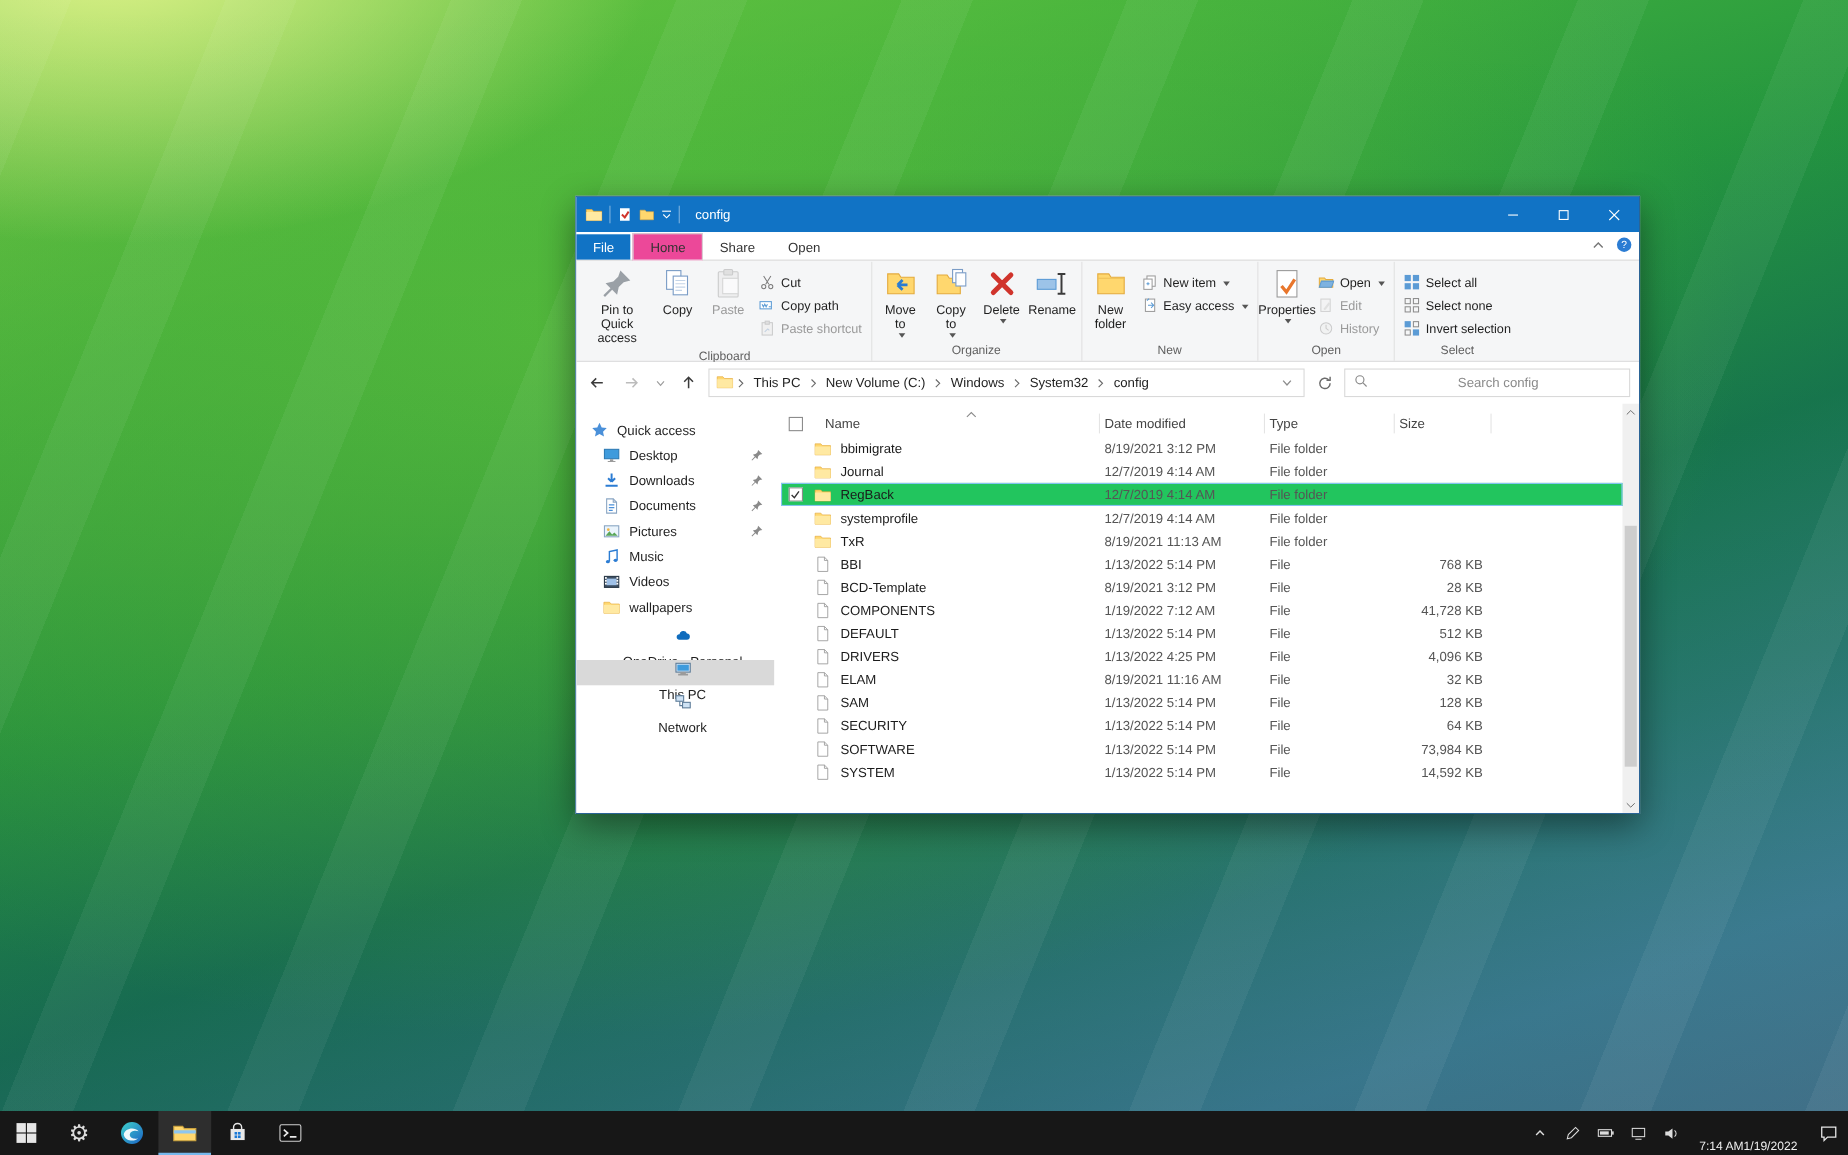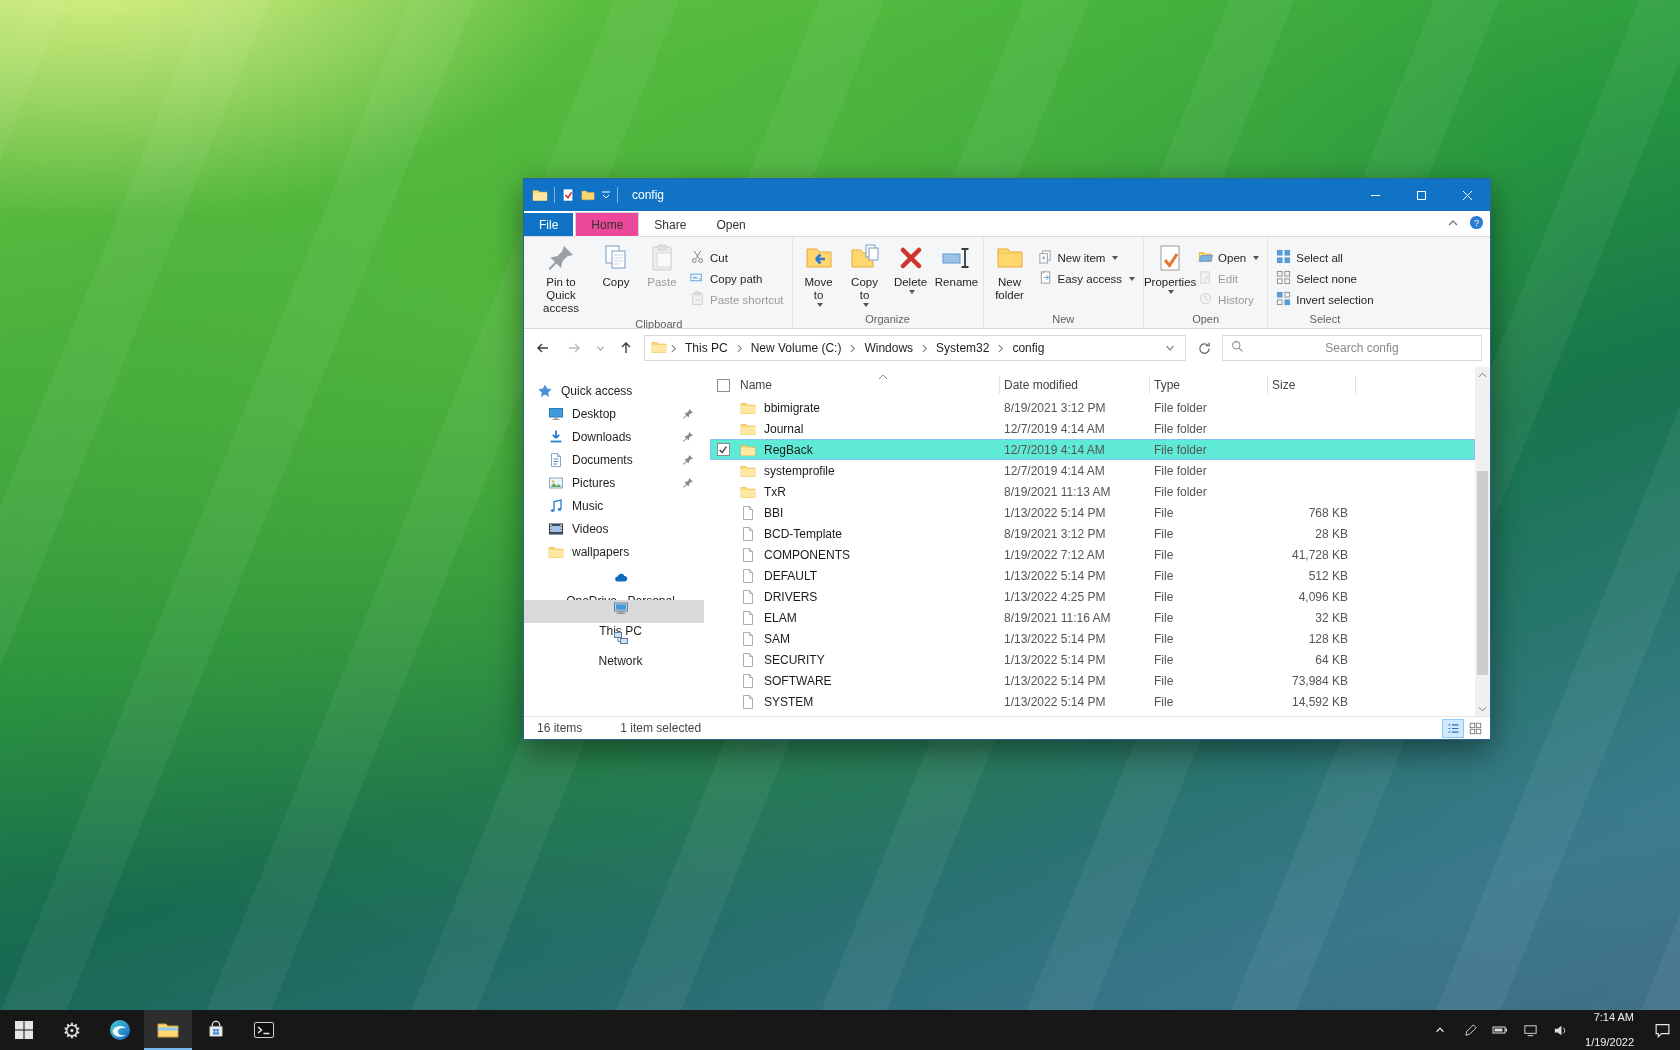--- a/index.html
+++ b/index.html
@@ -84,25 +84,25 @@
   .side-item.gap { margin-top:7px;flex-direction:column; }
   .side-item.selected { background:#d9d9d9; }
   .side-item .sicon { width:16px; height:16px; flex:0 0 auto; }
   .side-item .pin { margin-left:auto; margin-right:10px; width:12px; height:12px; }
 
   .filearea { flex:1; padding:6px 0 0 6px; min-width:0; position:relative; }
   .listheader { display:grid; grid-template-columns:26px 24px 240px 150px 118px 88px;
     height:24px; align-items:center; color:#444; position:relative; }
   .hcell { padding-left:4px; border-right:1px solid #e4e4e4; height:18px; display:flex; align-items:center; }
   .hcell.first { border-right:none; justify-content:center; padding-left:0; }
-  .hcell.name { grid-column:2 / 4; }
+  .hcell.name { grid-column:2 / 4;margin-left:10px; }
   .sortmark { position:absolute; left:168px; top:-4px; }
   .frow { display:grid; grid-template-columns:26px 24px 240px 150px 118px 88px;
     height:21px; align-items:center; }
-  .frow.selected { background:#5eead4; outline:1px solid #84c3f1; outline-offset:-1px; }
+  .frow.selected { background:#22c55e; outline:1px solid #84c3f1; outline-offset:-1px; }
   .fcell { overflow:hidden; white-space:nowrap; text-overflow:ellipsis; }
   .fcell.cname { color:#1b1b1b; padding-left:4px; }
   .fcell.cdate, .fcell.ctype { color:#555; padding-left:4px; }
   .fcell.csize { color:#555; text-align:right; padding-right:8px; }
   .fcell.cicon { display:flex; align-items:center; justify-content:center; }
   .checkbox { width:13px; height:13px; border:1px solid #8c8c8c; background:#fff;
     display:flex; align-items:center; justify-content:center; margin:0 auto; }
   .checkbox svg { display:block; }
 
   .vscroll { width:15px; flex:0 0 auto; background:#f0f0f0; display:flex; flex-direction:column; }
@@ -120,21 +120,21 @@
 
   
   .taskbar { position:absolute; left:0; bottom:0; width:1680px; height:40px;
     background:#171717; display:flex; align-items:stretch; color:#e8e8e8; }
   .tb-left { display:flex; }
   .tb-btn { width:48px; display:flex; align-items:center; justify-content:center; }
   .tb-btn.active { background:rgba(255,255,255,0.10); box-shadow:inset 0 -2px 0 #76b9ed; }
   .gear-glyph { font-size:21px; color:#dcdcdc; line-height:1; }
   .tb-right { margin-left:auto; display:flex; align-items:stretch; }
   .tray-ico { width:30px; display:flex; align-items:center; justify-content:center; }
-  .clock { display:flex; flex-direction:column; align-items:flex-end; justify-content:space-between;
+  .clock { display:flex; flex-direction:row; align-items:flex-end; justify-content:flex-start;
     padding:0 10px; font-size:11px; line-height:1.35; color:#f0f0f0; text-align:right; }
 </style>
 </head>
 <body>
 
 <div class="desktop">
   <div class="streaks"></div>
 
   <div class="window">
 
@@ -860,39 +860,20 @@
           <span class="vthumb"></span>
         </span>
         <span class="varrow">
           <svg width="9" height="6" viewBox="0 0 10 6">
               <path d="M1 1l4 4 4-4" fill="none" stroke="#6b6b6b"></path>
             </svg>
         </span>
       </div>
     </div>
 
-    <div class="statusbar">
-      <span>16 items</span>
-      <span class="sel">1 item selected</span>
-      <span class="viewtoggles">
-        <span class="vt active">
-          <svg width="13" height="13" viewBox="0 0 16 16">
-              <path d="M2 3.5h2M6 3.5h8M2 8h2M6 8h8M2 12.5h2M6 12.5h8" stroke="#2b6fae" stroke-width="1.4"></path>
-            </svg>
-        </span>
-        <span class="vt">
-          <svg width="13" height="13" viewBox="0 0 16 16">
-              <rect x="1.5" y="1.5" width="5.5" height="5.5" fill="none" stroke="#6b6b6b"></rect>
-              <rect x="9" y="1.5" width="5.5" height="5.5" fill="none" stroke="#6b6b6b"></rect>
-              <rect x="1.5" y="9" width="5.5" height="5.5" fill="none" stroke="#6b6b6b"></rect>
-              <rect x="9" y="9" width="5.5" height="5.5" fill="none" stroke="#6b6b6b"></rect>
-            </svg>
-        </span>
-      </span>
-    </div>
   </div>
 
   <div class="taskbar">
     <div class="tb-left">
       <span class="tb-btn">
         <svg width="20" height="20" viewBox="0 0 20 20">
             <rect x="1" y="1" width="8.5" height="8.5" fill="#e6e6e6"></rect>
             <rect x="10.5" y="1" width="8.5" height="8.5" fill="#e6e6e6"></rect>
             <rect x="1" y="10.5" width="8.5" height="8.5" fill="#e6e6e6"></rect>
             <rect x="10.5" y="10.5" width="8.5" height="8.5" fill="#e6e6e6"></rect>

